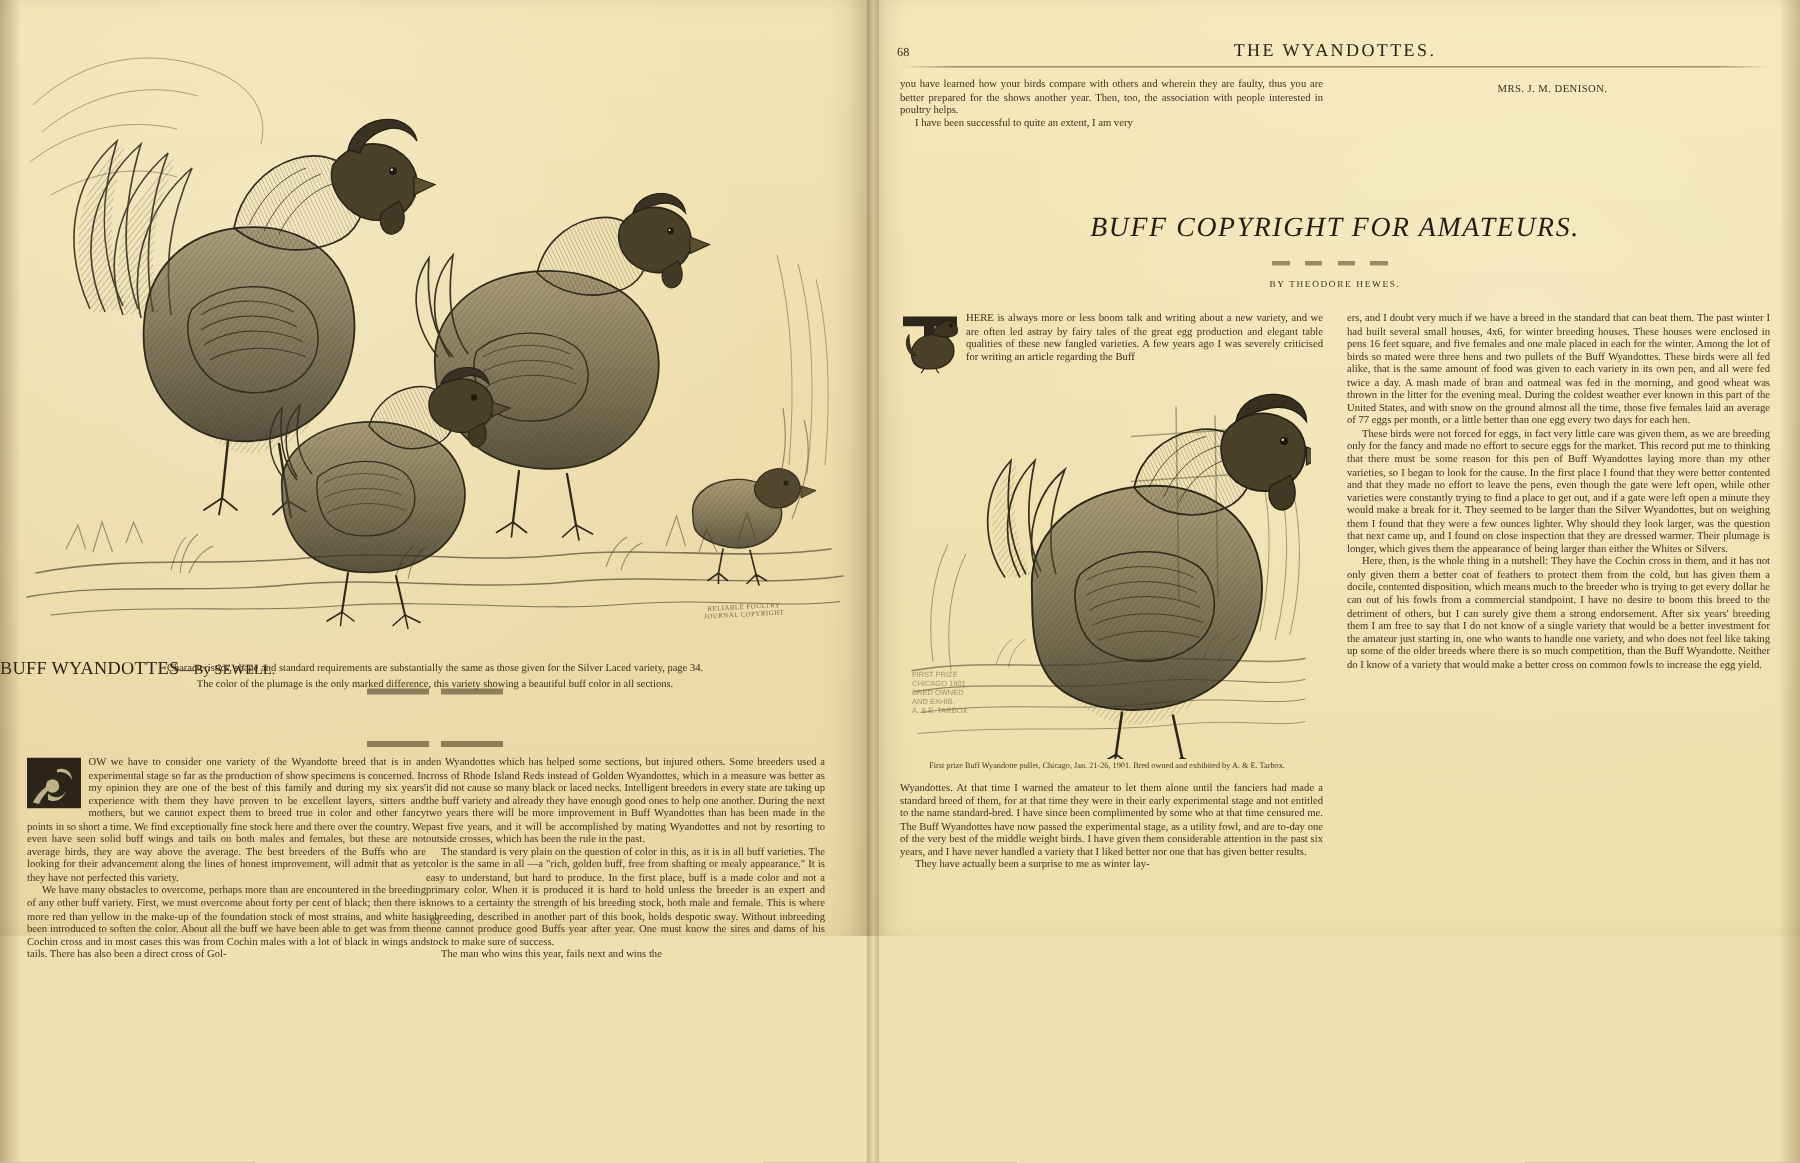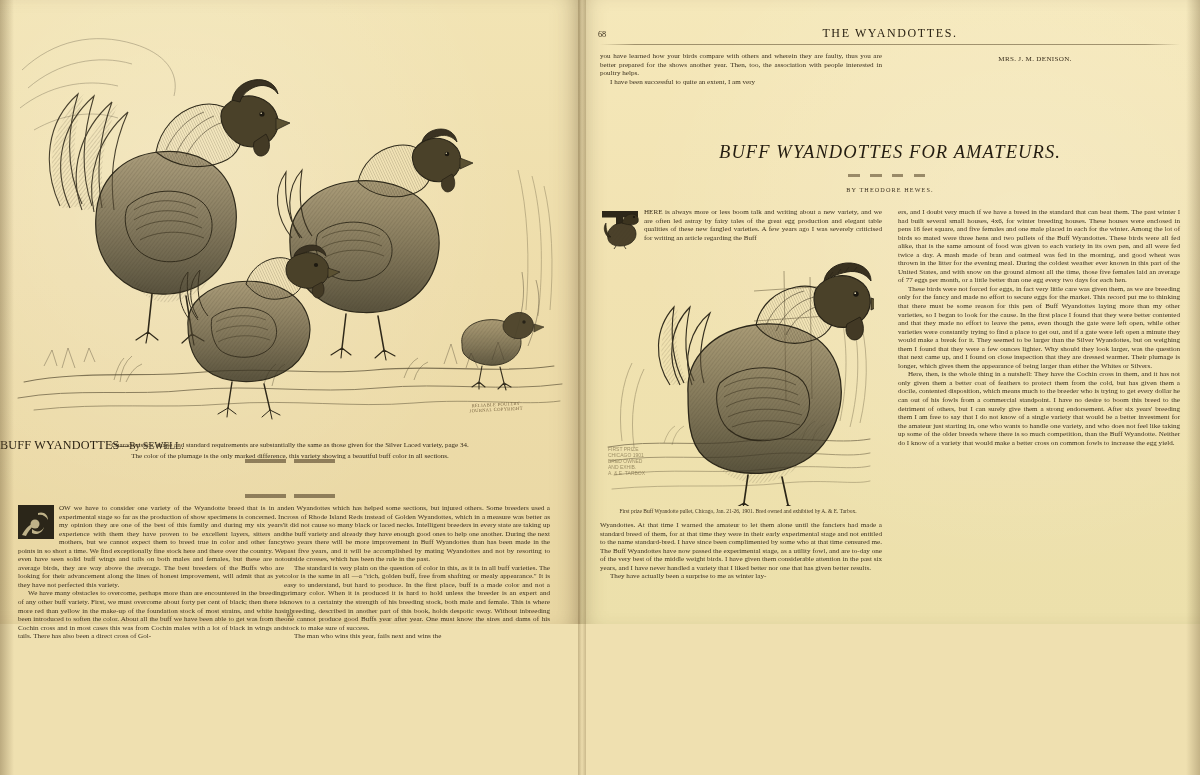--- a/index.html
+++ b/index.html
@@ -407,21 +407,21 @@
     <div class="rcols-top">
       <div class="rcol col-text">
         <p class="noindent">you have learned how your birds compare with others and wherein they are faulty, thus you are better prepared for the shows another year. Then, too, the association with people interested in poultry helps.</p>
         <p>I have been successful to quite an extent, I am very</p>
       </div>
       <div class="rcol col-text">
         <p style="text-align:center;text-indent:0;margin-top:3px;letter-spacing:.3px;">MRS. J. M. DENISON.</p>
       </div>
     </div>
 
-    <div class="art-title">BUFF WYANDOTTES FOR AMATEURS.</div>
+    <div class="art-title">BUFF COPYRIGHT FOR AMATEURS.</div>
     <div class="orn2"></div>
     <div class="byline">BY THEODORE HEWES.</div>
 
     <div class="rcols-body">
 
       <div class="rcol-l col-text">
         <div class="tcap">
           <svg viewBox="0 0 40 40">
 
             <rect x="2" y="2" width="36" height="6.5" fill="#2d2719"></rect>

